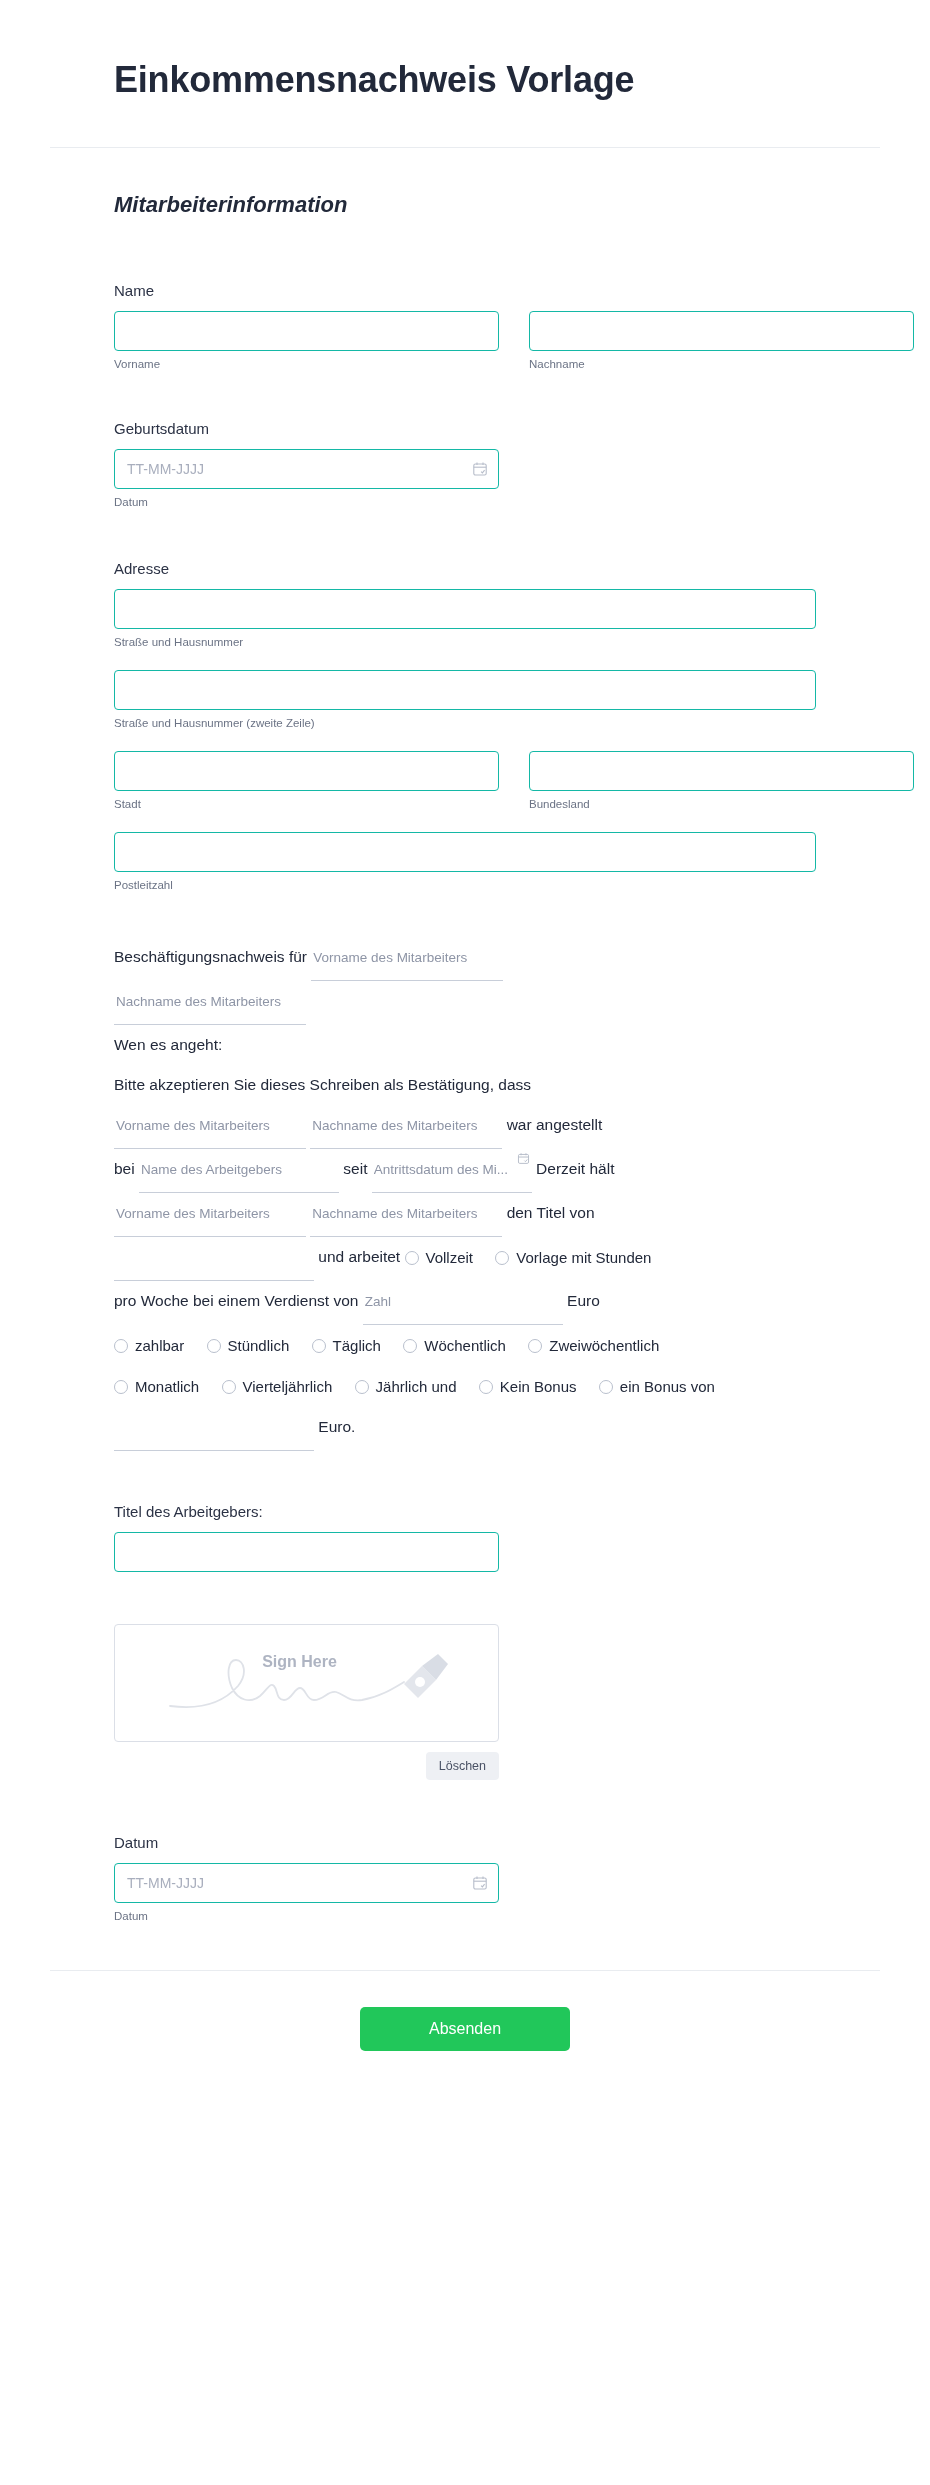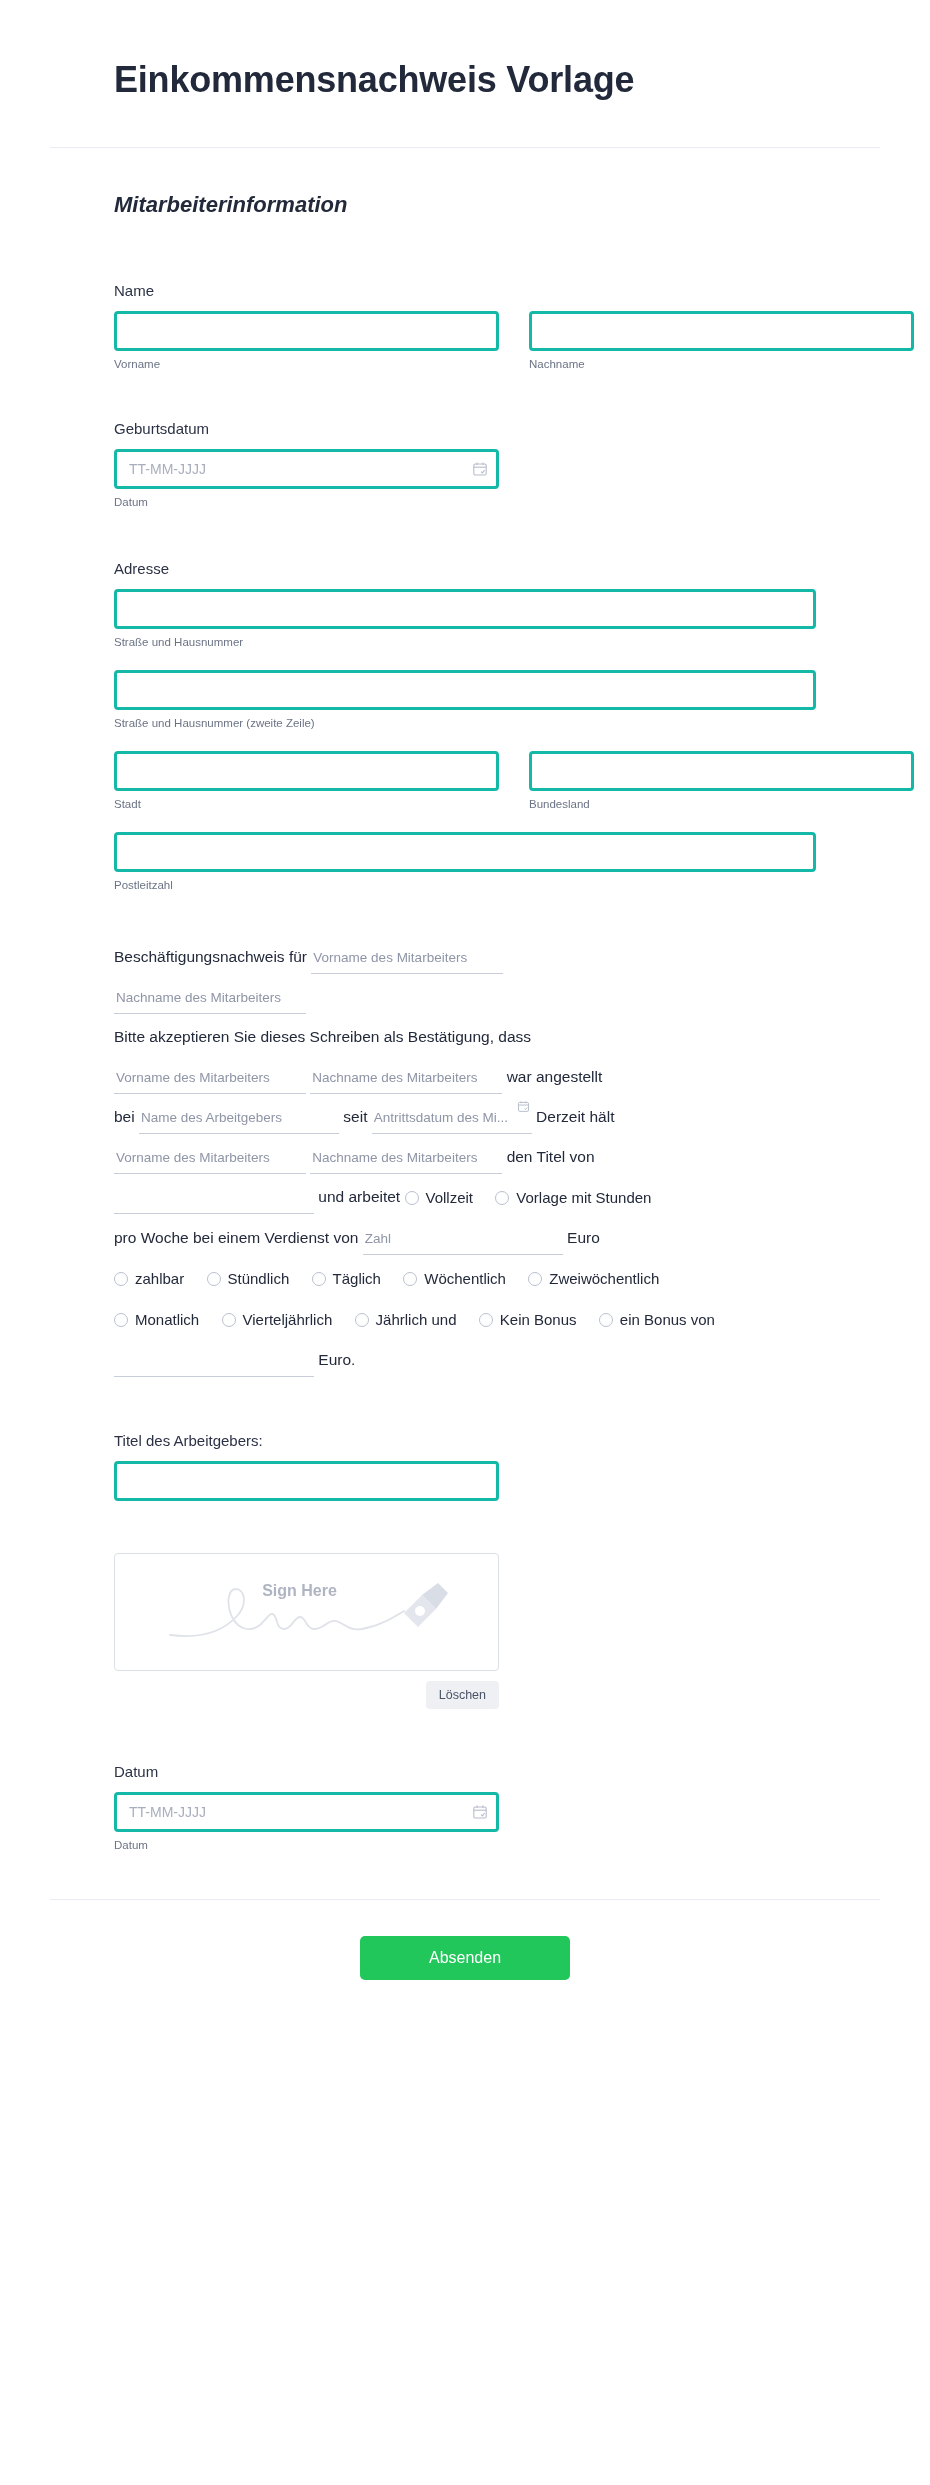--- a/index.html
+++ b/index.html
@@ -62,21 +62,21 @@
 
   input.box {
     display: block;
     width: 100%;
     height: 40px;
     padding: 8px 12px;
     font-size: 14px;
     font-family: "Liberation Sans", sans-serif;
     color: #2b3245;
     background: #ffffff;
-    border: 3px solid #14b8a6;
+    border: 1px solid #14b8a6;
     border-radius: 4px;
     outline: none;
   }
   input.box::placeholder { color: #a8aebd; }
 
   .date-wrap { position: relative; width: 385px; }
   .date-wrap input.box { padding-right: 36px; }
   .cal-ico {
     position: absolute;
     right: 11px; top: 50%;
@@ -98,21 +98,21 @@
   .statement .txt { white-space: nowrap; }
 
   input.uline {
     font-family: "Liberation Sans", sans-serif;
     font-size: 13.5px;
     color: #2b3245;
     border: none;
     border-bottom: 1px solid #c8ced9;
     background: transparent;
     outline: none;
-    padding: 2px 2px 8px 2px;
+    padding: 2px 2px 15px 2px;
     vertical-align: baseline;
   }
   input.uline::placeholder { color: #8e95a6; }
   .u-lg { width: 192px; }
   .u-md { width: 160px; }
   .u-wide { width: 200px; }
   .u-blank { width: 200px; }
   .u-money { width: 200px; }
 
   .inline-date { position: relative; display: inline-block; }
@@ -278,20 +278,23 @@
 
       <span class="ln">
         <span class="txt">Beschäftigungsnachweis für</span>
         <input class="uline u-lg" type="text" placeholder="Vorname des Mitarbeiters" style="">
       </span>
 
       <span class="ln">
         <input class="uline u-lg" type="text" placeholder="Nachname des Mitarbeiters" style="">
       </span>
 
+      <span class="ln">
+        <span class="txt">Wen es angeht:</span>
+      </span>
 
       <span class="ln">
         <span class="txt">Bitte akzeptieren Sie dieses Schreiben als Bestätigung, dass</span>
       </span>
 
       <span class="ln">
         <input class="uline u-lg" type="text" placeholder="Vorname des Mitarbeiters" style="">
         <input class="uline u-lg" type="text" placeholder="Nachname des Mitarbeiters" style="">
         <span class="txt">war angestellt</span>
       </span>

